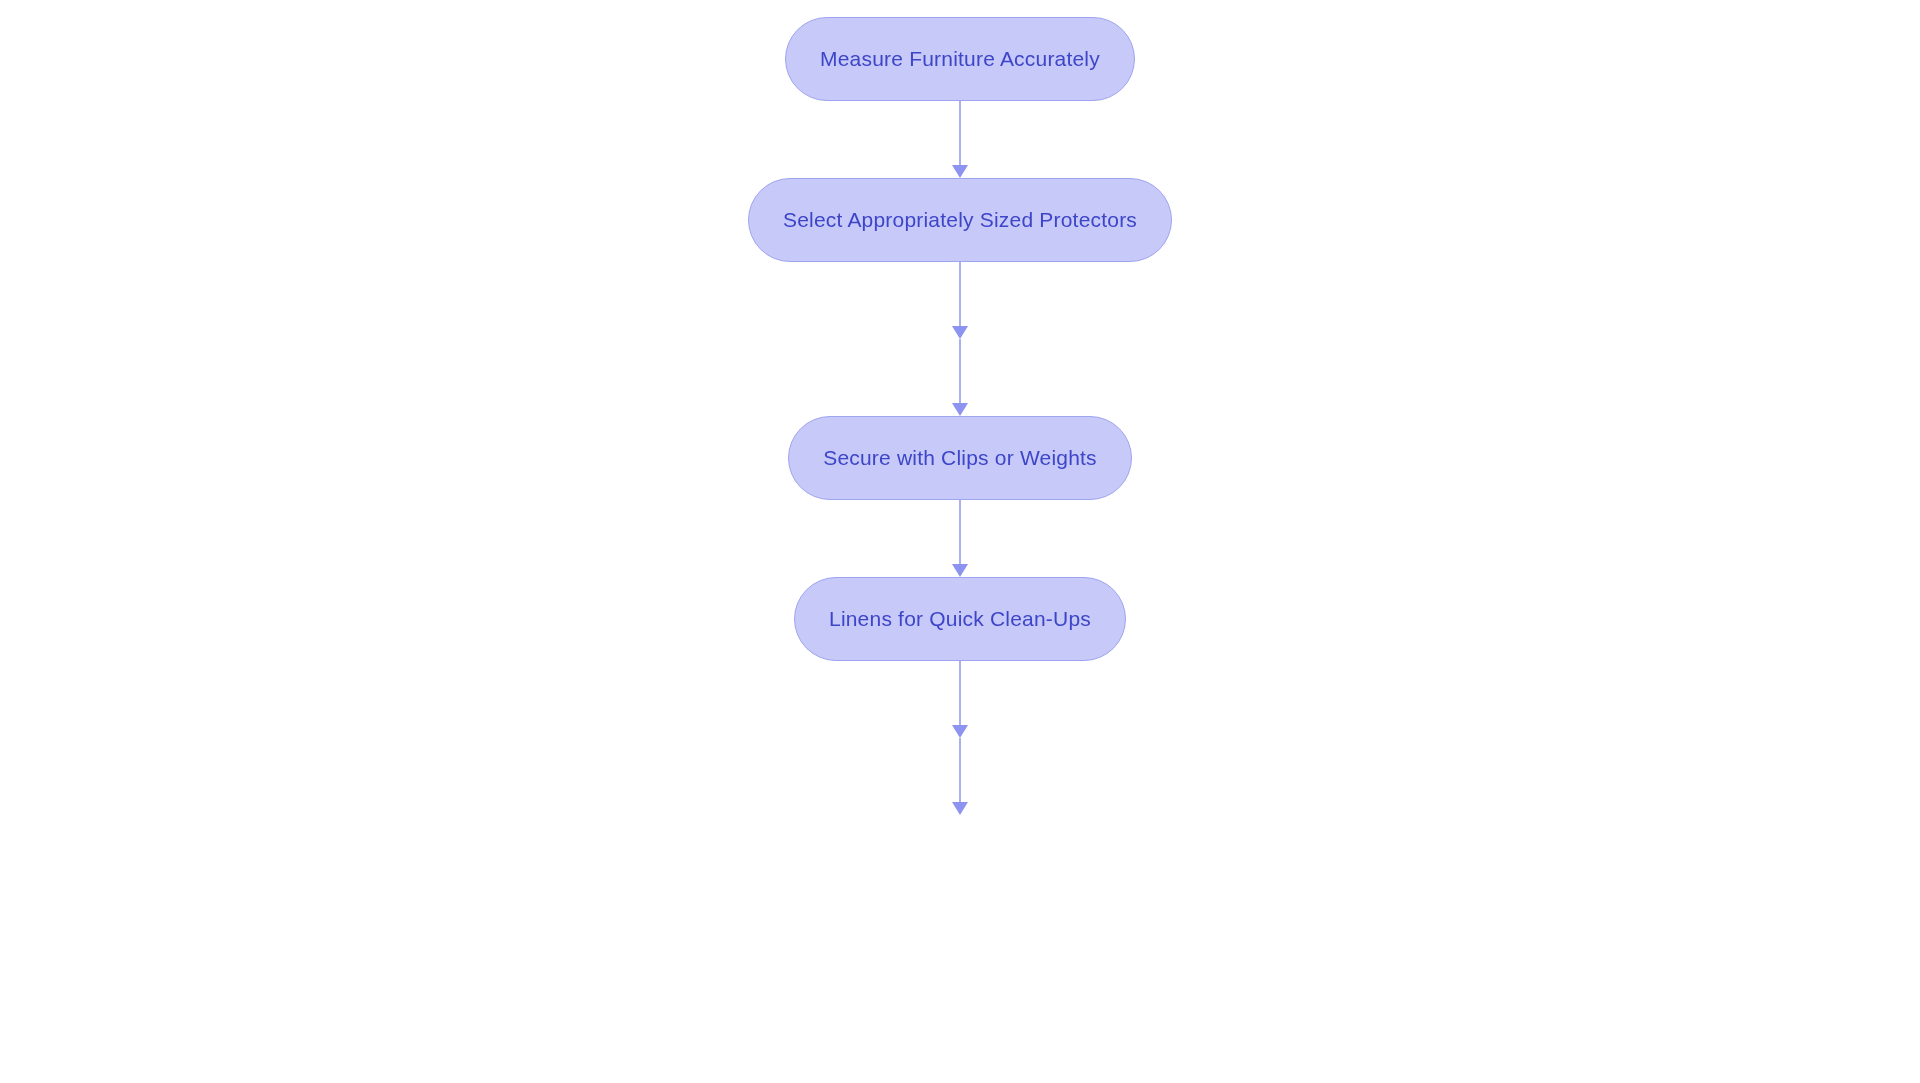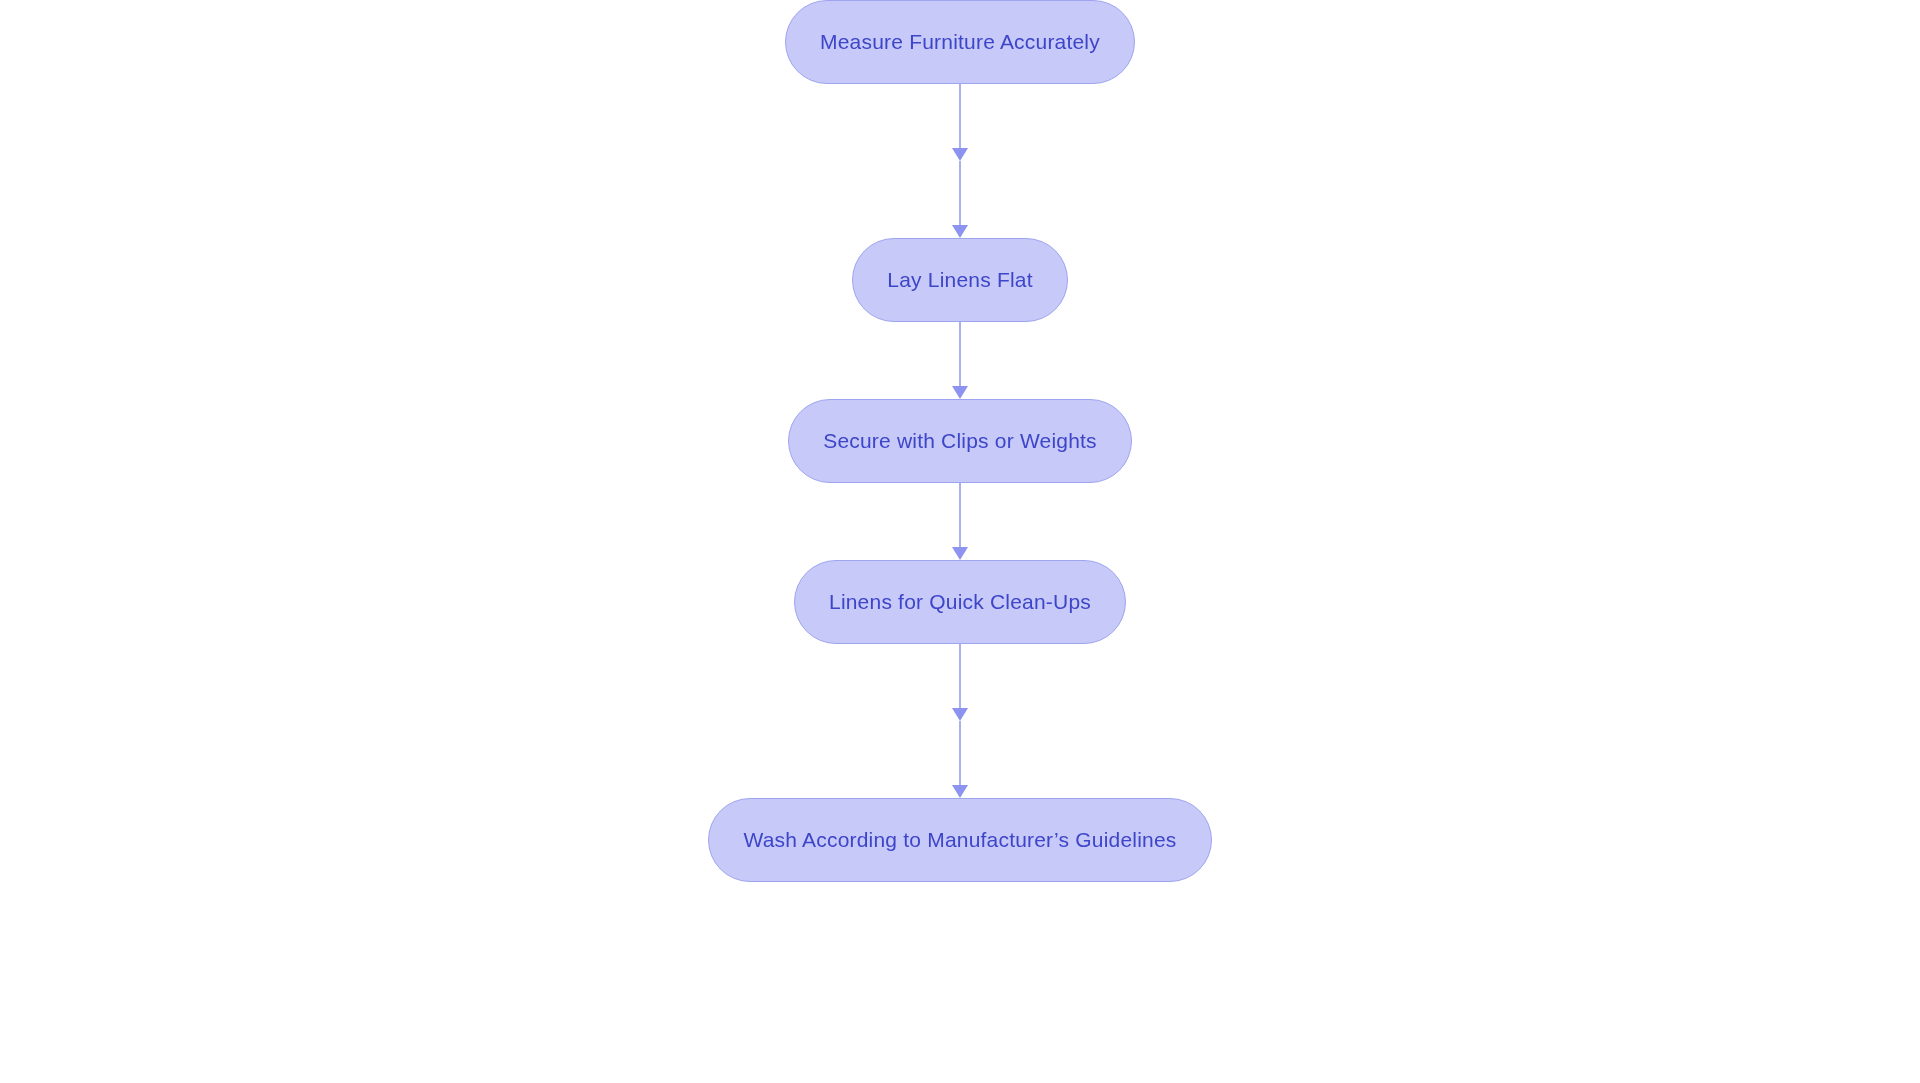--- a/index.html
+++ b/index.html
@@ -7,20 +7,21 @@
     padding: 0;
     background: #ffffff;
   }
   .canvas {
     position: relative;
     width: 1920px;
     height: 1083px;
     background: #ffffff;
     overflow: hidden;
     box-sizing: border-box;
+    padding-top: 17px;
     display: flex;
     flex-direction: column;
     align-items: center;
     font-family: "Liberation Sans", sans-serif;
   }
   .node {
     flex: 0 0 auto;
     height: 84px;
     box-sizing: border-box;
     padding: 0 34px;
@@ -62,29 +63,29 @@
 
   <div class="node">
     <span>Measure Furniture Accurately</span>
   </div>
 
   <div class="edge">
     <div class="shaft"></div>
     <div class="head"></div>
   </div>
 
+  <div class="node">
+    <span>Select Appropriately Sized Protectors</span>
+  </div>
 
   <div class="edge">
     <div class="shaft"></div>
     <div class="head"></div>
   </div>
 
-  <div class="node">
-    <span>Lay Linens Flat</span>
-  </div>
 
   <div class="edge">
     <div class="shaft"></div>
     <div class="head"></div>
   </div>
 
   <div class="node">
     <span>Secure with Clips or Weights</span>
   </div>
 
@@ -101,17 +102,14 @@
     <div class="shaft"></div>
     <div class="head"></div>
   </div>
 
 
   <div class="edge">
     <div class="shaft"></div>
     <div class="head"></div>
   </div>
 
-  <div class="node">
-    <span>Wash According to Manufacturer’s Guidelines</span>
-  </div>
 
 </div>
 
 </body></html>

